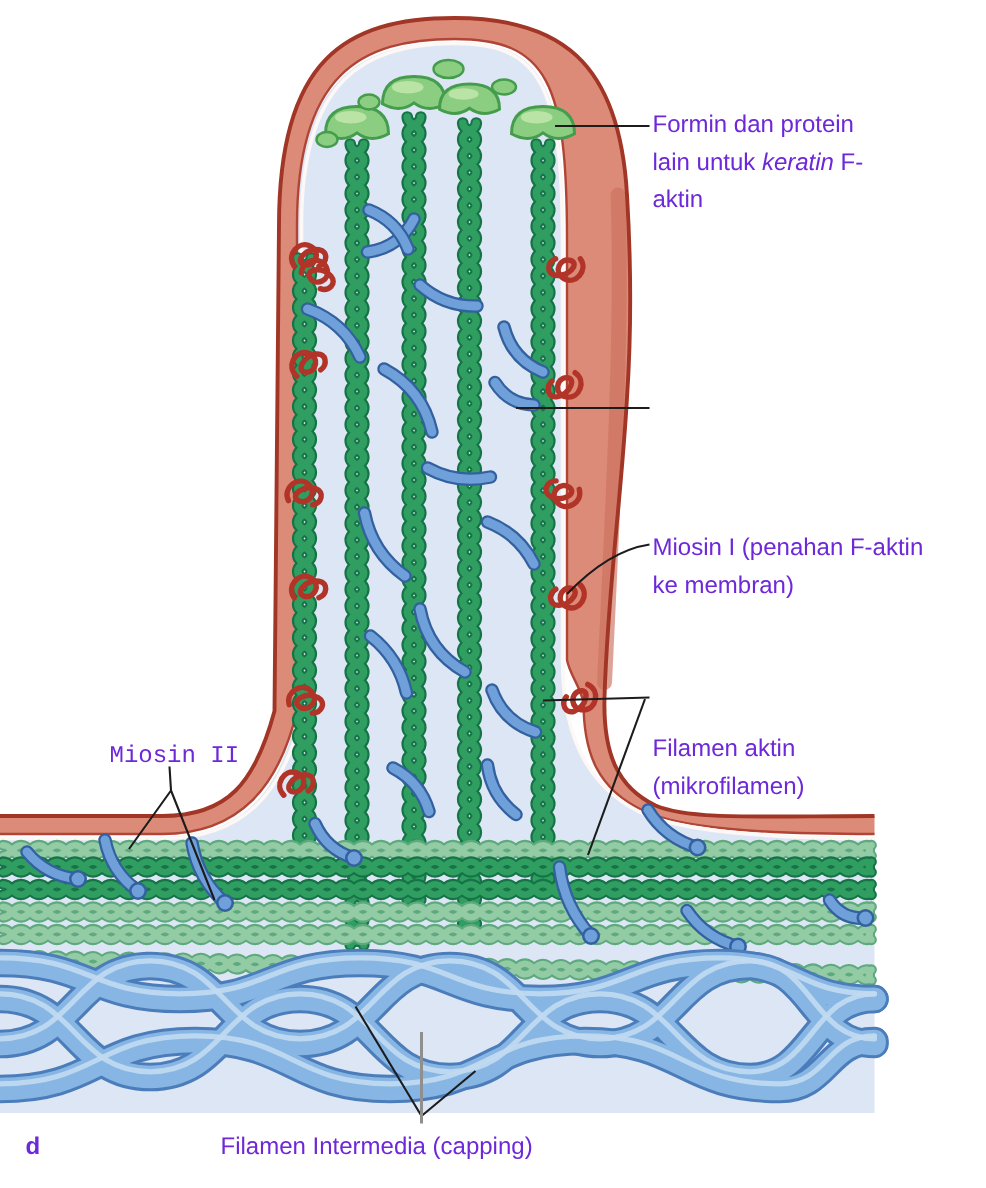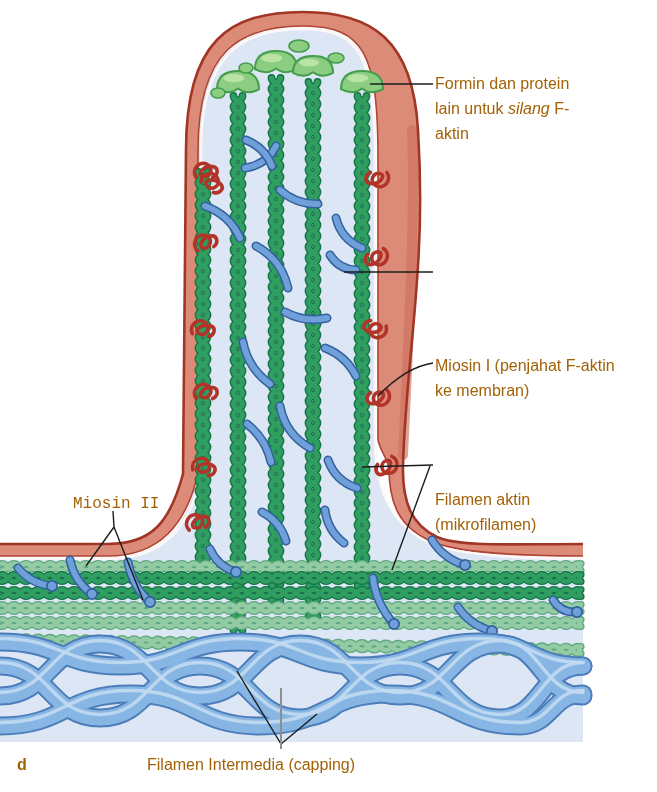--- a/index.html
+++ b/index.html
@@ -1,19 +1,19 @@
 <!DOCTYPE html>
 <html><head>
 <meta charset="utf-8">
 <style>
   html,body{margin:0;padding:0;background:#ffffff;}
   .stage{position:relative;width:657px;height:792px;background:#ffffff;overflow:hidden;
          font-family:"Liberation Sans",sans-serif;}
   .stage svg{position:absolute;left:0;top:0;}
-  .lbl{position:absolute;font-size:16px;line-height:25px;color:#a16207;white-space:pre;}
+  .lbl{position:absolute;font-size:16px;line-height:25px;color:#6d28d9;white-space:pre;}
   .lbl i{font-style:italic;}
   .lbl.bold{font-weight:bold;}
 </style>
 </head>
 <body>
 
 <div class="stage">
 
   <svg id="fig" width="657" height="792" viewBox="0 0 657 792">
 
@@ -199,25 +199,25 @@
       <path d="M 433,465 L 362,467" stroke="#1c1c1c" stroke-width="1.4"></path>
       <path d="M 430,466 L 392,570" stroke="#1c1c1c" stroke-width="1.4"></path>
       <path d="M 113,511 L 114,527 M 114,527 L 86,566 M 114,527 L 143,600" stroke="#1c1c1c" stroke-width="1.4"></path>
       <path d="M 237,671 L 281,744" stroke="#1c1c1c" stroke-width="1.4"></path>
       <path d="M 317,714 L 281,744" stroke="#1c1c1c" stroke-width="1.4"></path>
       <path id="p-gray" d="M 281,688 L 281,749" stroke="#8f8f8f" stroke-width="2"></path>
     </g>
   </svg>
 
   <div class="lbl" style="left:435px;top:71px;"><span>Formin dan protein
-lain untuk </span><i>silang</i><span> F-
+lain untuk </span><i>keratin</i><span> F-
 aktin</span></div>
 
 
-  <div class="lbl" style="left:435px;top:353px;">Miosin I (penjahat F-aktin
+  <div class="lbl" style="left:435px;top:353px;">Miosin I (penahan F-aktin
 ke membran)</div>
 
   <div class="lbl" style="left:435px;top:452px;margin-top:35px;">Filamen aktin
 (mikrofilamen)</div>
 
   <div class="lbl" style="left:73px;top:492px;font-family:Liberation Mono, monospace;">Miosin II</div>
 
   <div class="lbl" style="left:147px;top:752px;">Filamen Intermedia (capping)</div>
 
   <div class="lbl bold" style="left:17px;top:752px;">d</div>

